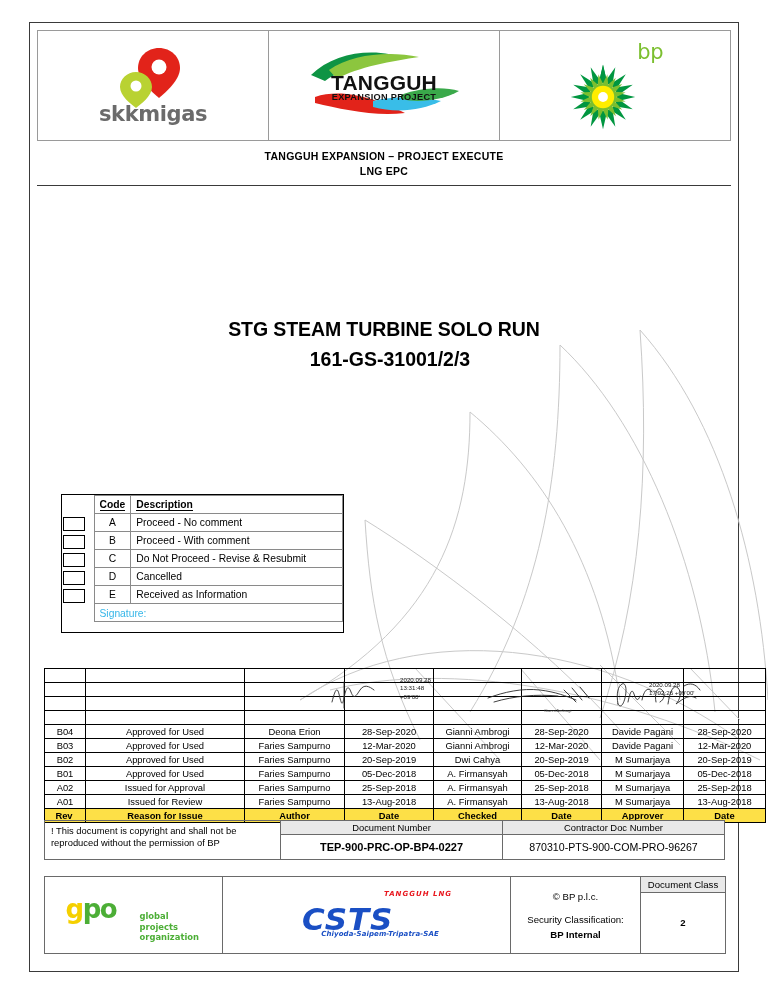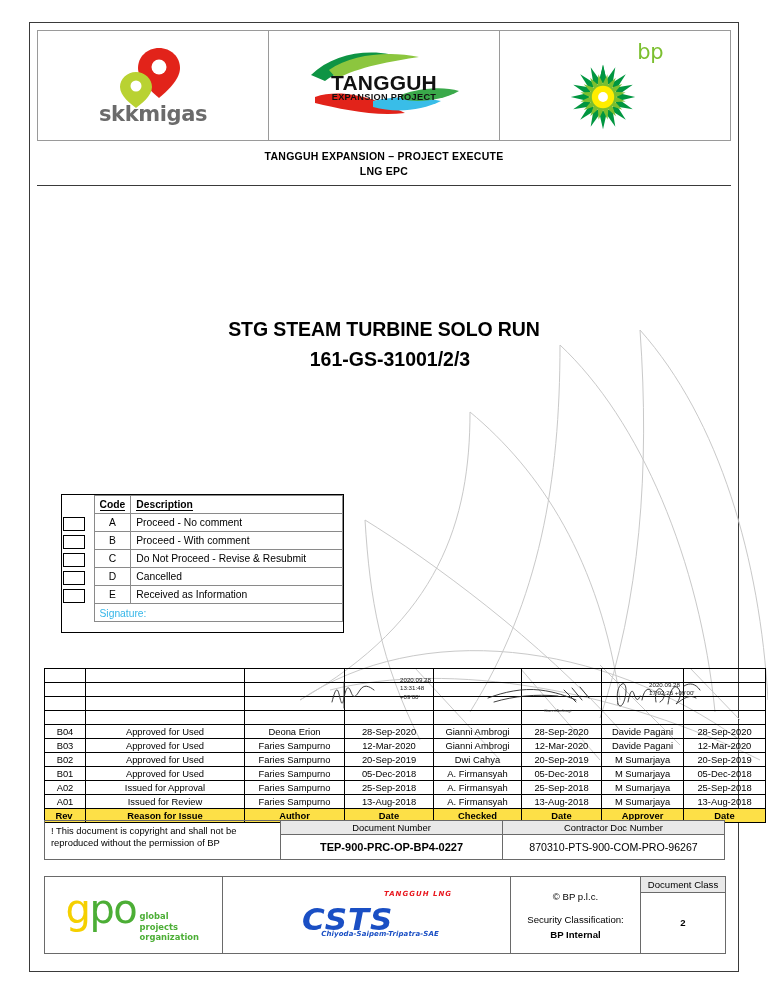--- a/index.html
+++ b/index.html
@@ -272,21 +272,21 @@
   .dc-val{
     font-size:16px;font-weight:bold;height:61px;line-height:58px;
   }
   .sec-strong{font-weight:bold;}
 
   
   .gpo{position:relative;width:136px;height:46px;margin:0 auto;}
   .gpo-letters{
     position:absolute;left:0;top:-2px;
     font-family:"DejaVu Sans", sans-serif;
-    font-size:40px;font-weight:normal;letter-spacing:-1.5px;line-height:38px;
+    font-size:26px;font-weight:bold;letter-spacing:-1.5px;line-height:38px;
   }
   .gpo-g{color:#f5d000;}
   .gpo-po{color:#4cae36;}
   .gpo-sub{
     position:absolute;left:74px;top:19px;
     font-family:"DejaVu Sans", sans-serif;
     font-size:8.4px;font-weight:bold;color:#4cae36;line-height:10.5px;
     text-align:left;
   }
   

